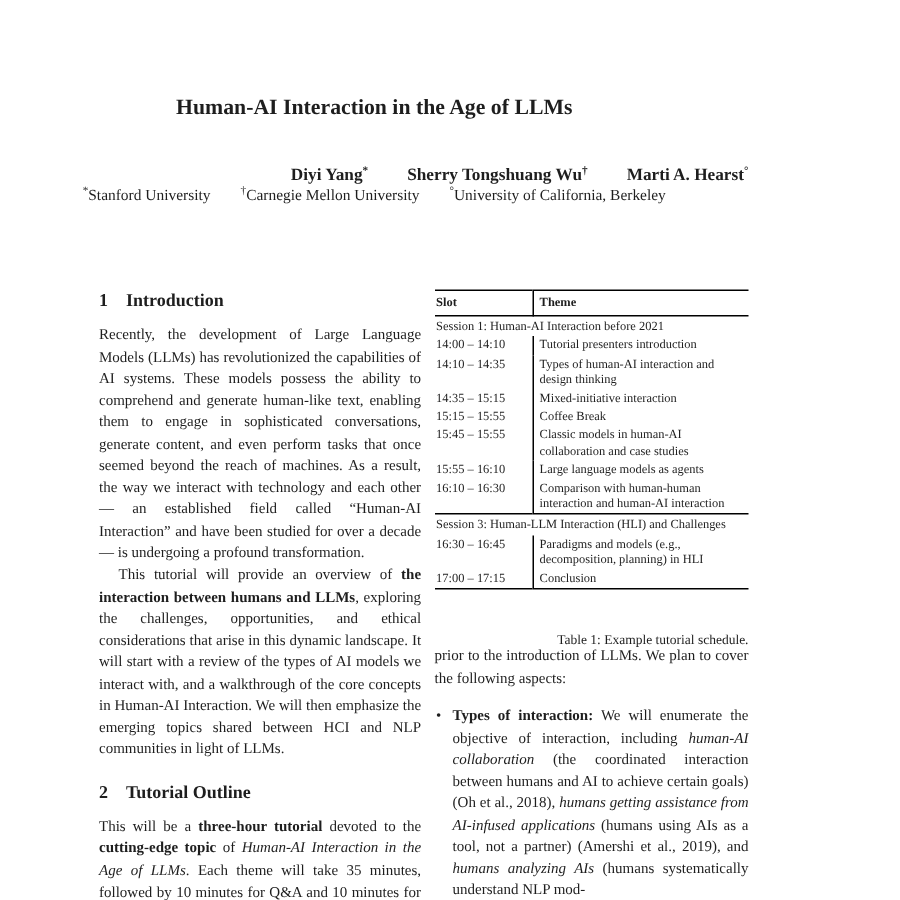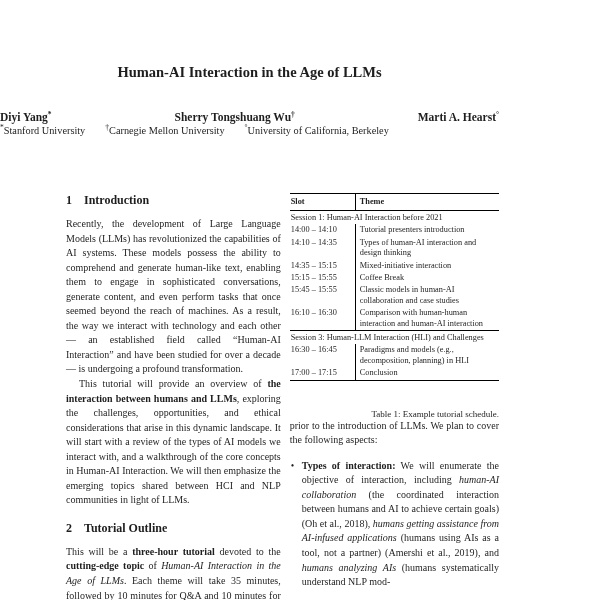--- a/index.html
+++ b/index.html
@@ -12,26 +12,26 @@
   }
   .page { position: relative; width: 499px; height: 600px; }
 
   
   .paper-title {
     margin: 0; padding-top: 64px;
     text-align: center;
     font-size: 14.5px; font-weight: bold;
   }
   .authors-row {
-    display: flex; justify-content: space-between; align-items: baseline;
-    gap: 48px; margin-top: 30px;
+    display: flex; justify-content: flex-end; align-items: baseline;
+    gap: 26px; margin-top: 30px;
     font-size: 11.5px; font-weight: bold;
   }
   .affils-row {
-    display: flex; justify-content: flex-start; align-items: baseline;
+    display: flex; justify-content: center; align-items: baseline;
     gap: 20px; margin-top: 2px;
     font-size: 10.3px;
   }
   .sup {
     font-size: 7.5px;
     position: relative; top: -4px;
     font-weight: normal;
   }
   .authors-row .sup { font-weight: bold; }
 
@@ -182,20 +182,24 @@
           <tr>
             <td class="slot">15:15 – 15:55</td>
             <td>Coffee Break</td>
           </tr>
 
           <tr>
             <td class="slot">15:45 – 15:55</td>
             <td>Classic models in human-AI collaboration and case studies</td>
           </tr>
           <tr>
+            <td class="slot">15:55 – 16:10</td>
+            <td>Large language models as agents</td>
+          </tr>
+          <tr>
             <td class="slot">16:10 – 16:30</td>
             <td>Comparison with human-human interaction and human-AI interaction</td>
           </tr>
 
           <tr class="session-row">
             <td colspan="2">Session 3: Human-LLM Interaction (HLI) and Challenges</td>
           </tr>
           <tr>
             <td class="slot">16:30 – 16:45</td>
             <td>Paradigms and models (e.g., decomposition, planning) in HLI</td>

